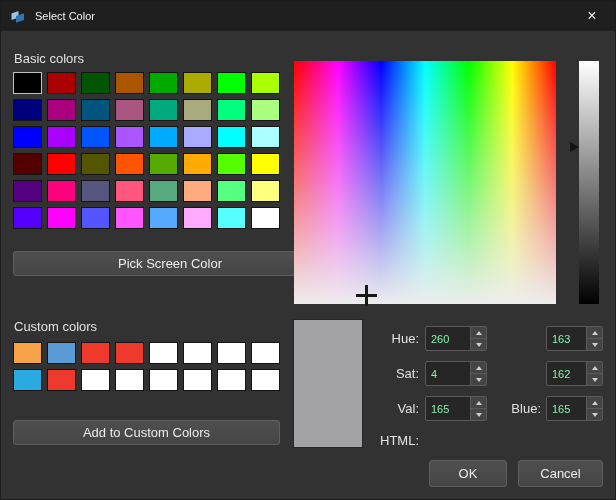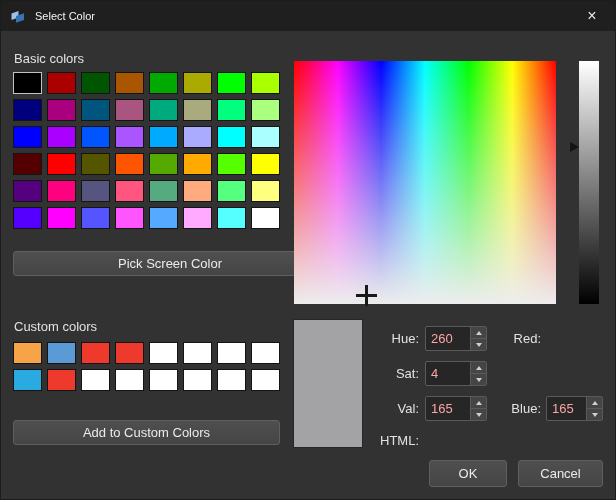--- a/index.html
+++ b/index.html
@@ -116,21 +116,21 @@
     position: absolute; height: 25px;
     background: #262626;
     border: 1px solid #5a5a5a; border-radius: 2px;
     display: flex;
   }
   .sb-col1 { left: 424px; width: 62px; }
   .sb-col2 { left: 545px; width: 57px; }
   .spin-input {
     flex: 1; min-width: 0;
     background: transparent; border: none; outline: none;
-    color: #fca5a5; font-size: 13px; font-family: "Liberation Sans", sans-serif;
+    color: #86efac; font-size: 11px; font-family: "Liberation Sans", sans-serif;
     padding: 0 5px;
   }
   .spin-buttons {
     width: 16px; border-left: 1px solid #5a5a5a;
     display: flex; flex-direction: column;
   }
   .spin-up, .spin-down {
     flex: 1; background: #454545;
     display: flex; align-items: center; justify-content: center;
   }
@@ -294,22 +294,43 @@
     <div class="spin-buttons">
       <div class="spin-up">
           <i class="arr-up"></i>
         </div>
       <div class="spin-down">
           <i class="arr-down"></i>
         </div>
     </div>
   </div>
 
-  <div class="field-label lbl-red row-1">Red:</div>
-
+  <div class="spinbox sb-col2 row-1">
+    <input class="spin-input" value="163" style="">
+    <div class="spin-buttons">
+      <div class="spin-up">
+          <i class="arr-up"></i>
+        </div>
+      <div class="spin-down">
+          <i class="arr-down"></i>
+        </div>
+    </div>
+  </div>
+
+  <div class="spinbox sb-col2 row-2">
+    <input class="spin-input" value="162" style="">
+    <div class="spin-buttons">
+      <div class="spin-up">
+          <i class="arr-up"></i>
+        </div>
+      <div class="spin-down">
+          <i class="arr-down"></i>
+        </div>
+    </div>
+  </div>
 
   <div class="field-label lbl-blue row-3">Blue:</div>
   <div class="spinbox sb-col2 row-3">
     <input class="spin-input" value="165" style="">
     <div class="spin-buttons">
       <div class="spin-up">
           <i class="arr-up"></i>
         </div>
       <div class="spin-down">
           <i class="arr-down"></i>

